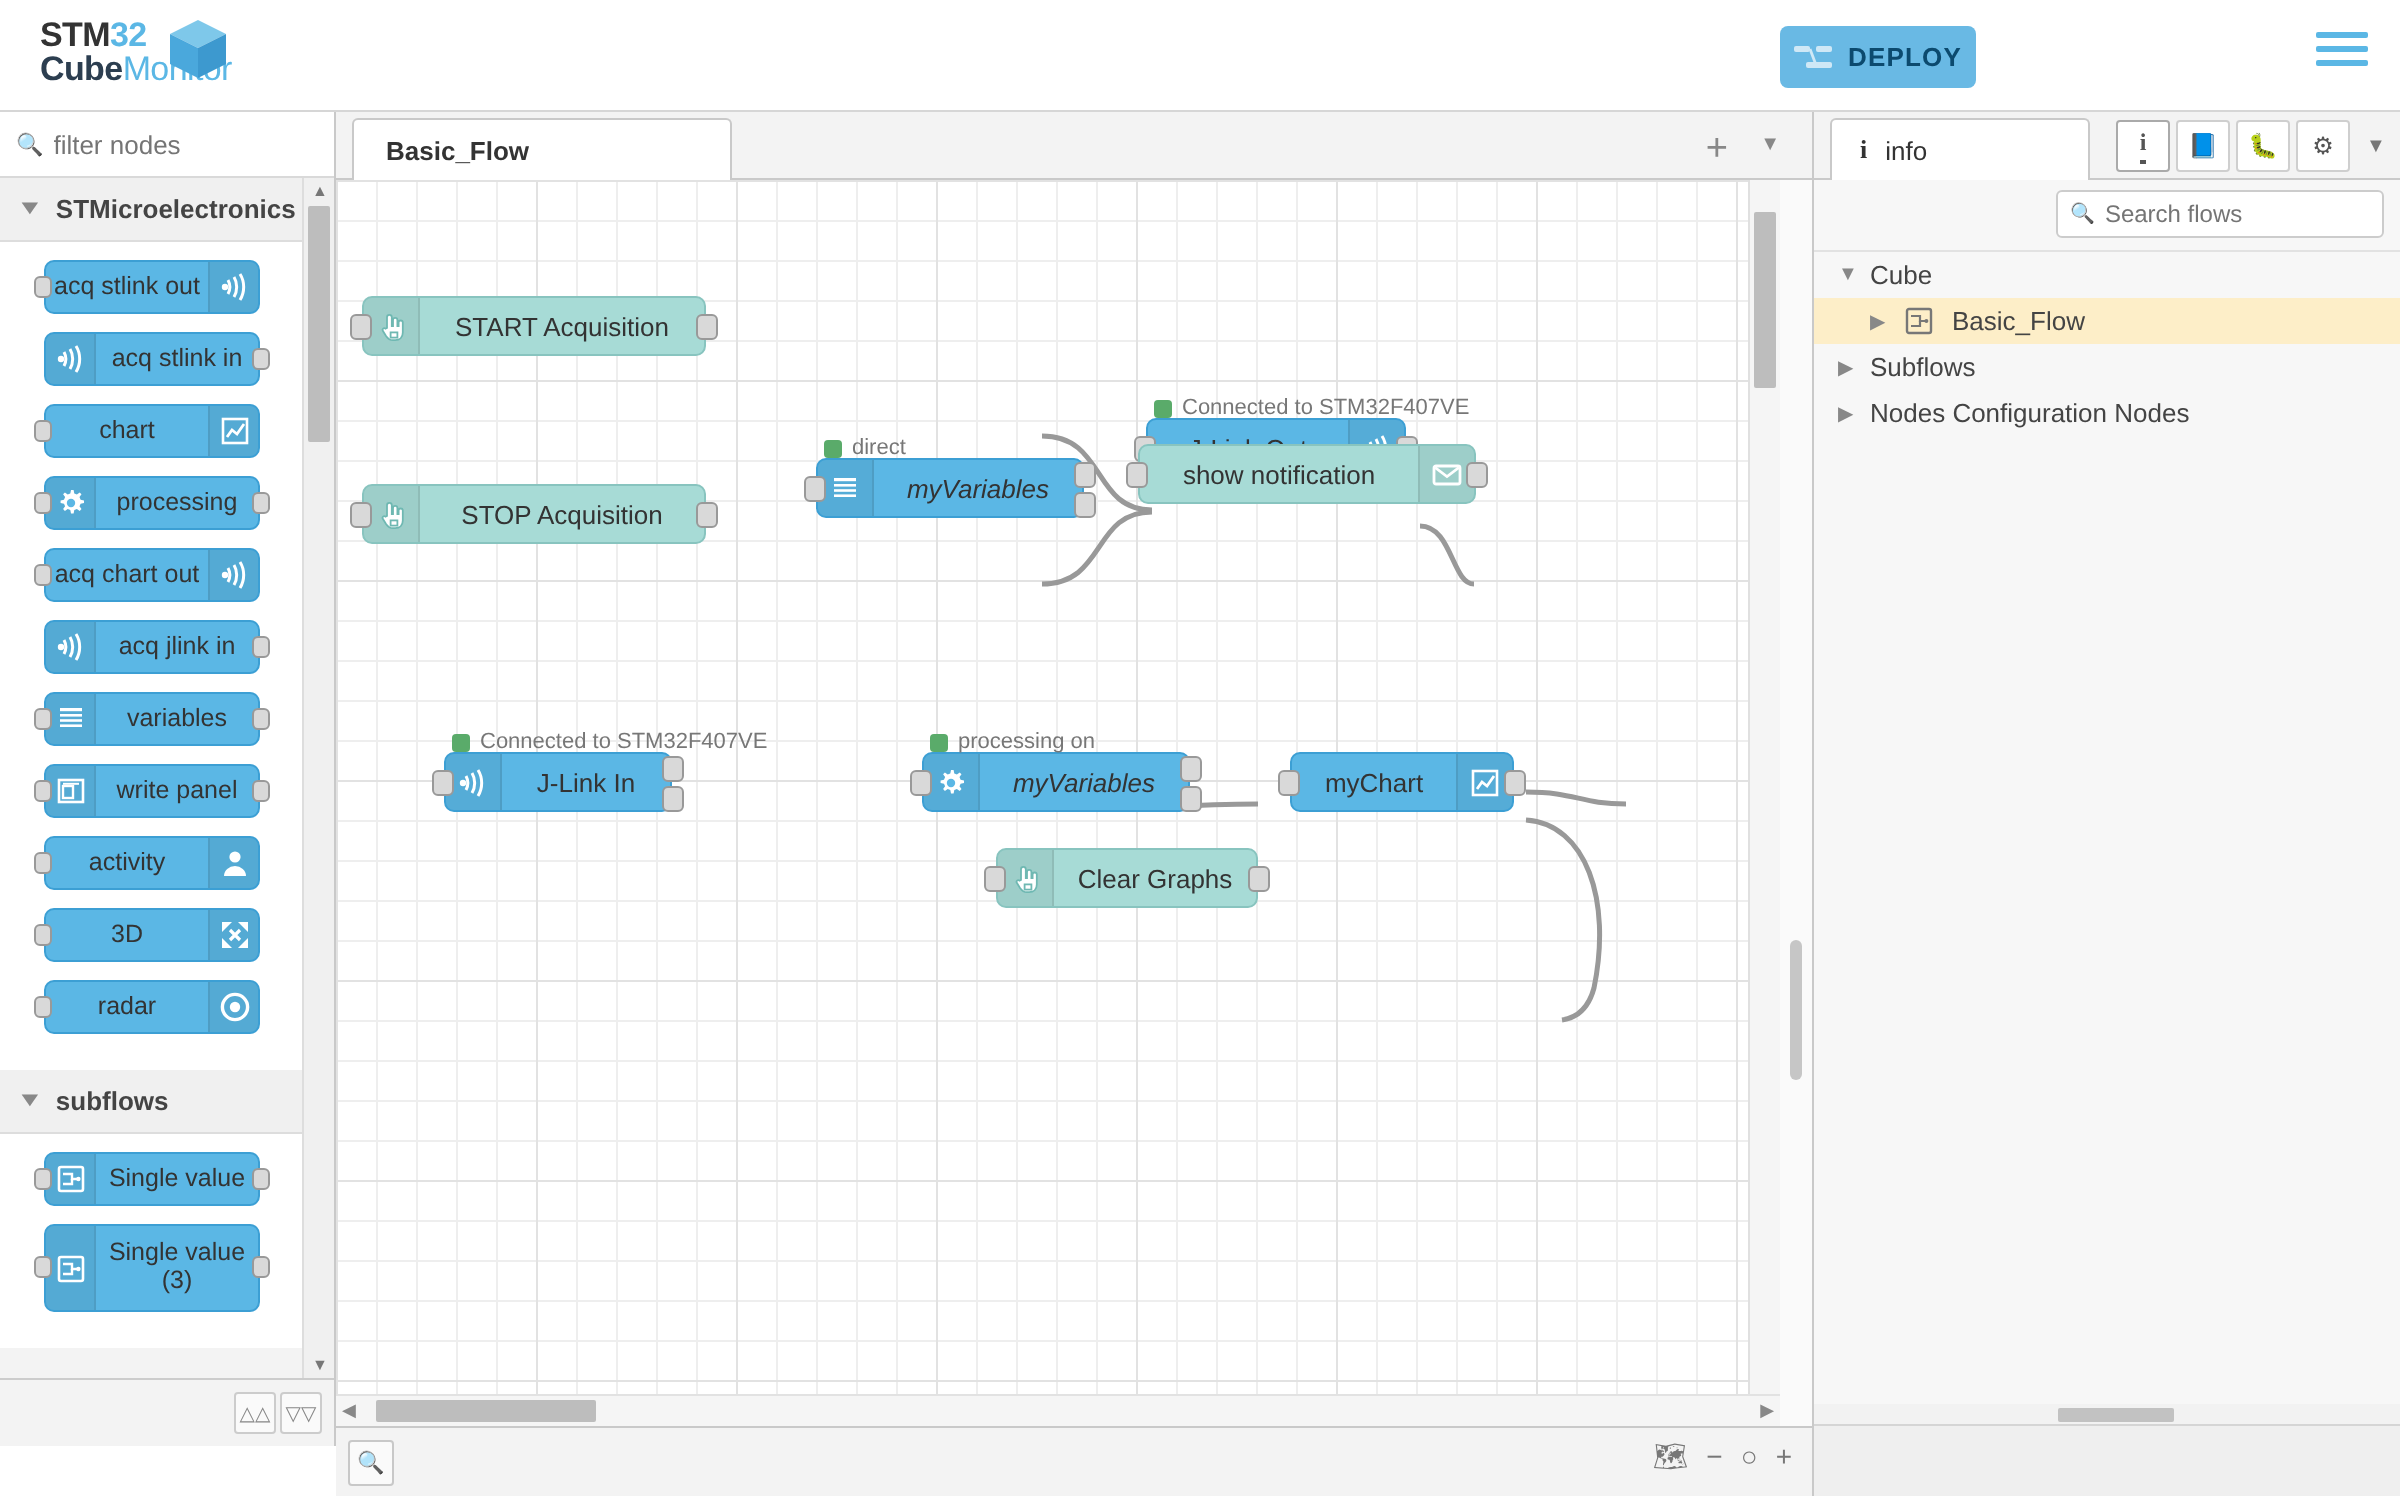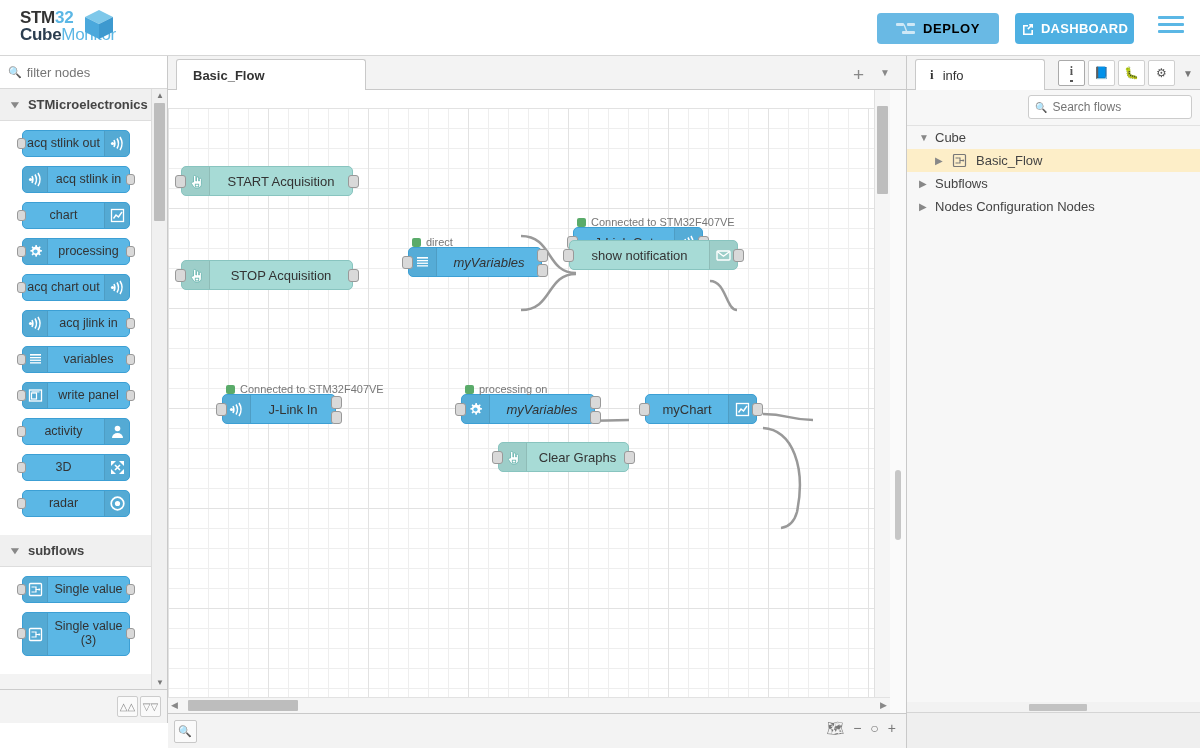--- a/index.html
+++ b/index.html
@@ -9,22 +9,22 @@
   
   .header { position:absolute; left:0; top:0; width:1200px; height:56px;
     background:#fff; border-bottom:1px solid #d6d6d6; }
   .logo { position:absolute; left:20px; top:8px; width:200px; height:44px; }
   .logo .l1 { font-size:17px; font-weight:bold; color:#5bb7e5; letter-spacing:-.3px;}
   .logo .l1 .s { color:#333; font-weight:bold;}
   .logo .l2 { font-size:17px; color:#5bb7e5; letter-spacing:-.3px; margin-top:-3px;}
   .logo .l2 b{ color:#2c3e50;}
   .cube { position:absolute; left:62px; top:0px; width:34px; height:34px;}
 
-  .btn-deploy { position:absolute; right:201px; top:13px; height:31px; width:122px;
-    background:#69b9e4; border:none; border-radius:4px; color:#000000;
+  .btn-deploy { position:absolute; right:212px; top:13px; height:31px; width:98px;
+    background:#69b9e4; border:none; border-radius:4px; color:#0c4a6e;
     font-size:13px; font-weight:bold; letter-spacing:.6px; cursor:default;
     display:flex; align-items:center; justify-content:center; gap:7px; }
   .btn-dash { position:absolute; right:66px; top:13px; height:31px; width:119px;
     background:#4eb0e2; border:none; border-radius:4px; color:#fff;
     font-size:13px; font-weight:bold; letter-spacing:.3px; cursor:pointer;
     display:flex; align-items:center; justify-content:center; gap:6px; }
   .hamburger { position:absolute; right:16px; top:16px; width:26px; height:22px; cursor:pointer;}
   .hamburger span { display:block; height:3px; background:#5bb7e5; border-radius:1px; margin-bottom:4px;}
 
   
@@ -74,21 +74,21 @@
   .center { position:absolute; left:168px; top:56px; width:738px; height:692px; background:#fff;}
   .tabbar { position:absolute; left:0; top:0; width:738px; height:34px;
     background:#f3f3f3; border-bottom:1px solid #c9c9c9;}
   .tab { position:absolute; left:8px; top:3px; height:31px; width:190px;
     background:#fff; border:1px solid #c9c9c9; border-bottom:none;
     border-radius:3px 3px 0 0; display:flex; align-items:center;
     padding-left:16px; font-size:13px; font-weight:bold; color:#333; cursor:pointer;}
   .tab-add { position:absolute; right:42px; top:8px; font-size:19px; color:#888; cursor:pointer;}
   .tab-menu{ position:absolute; right:16px; top:11px; font-size:10px; color:#888; cursor:pointer;}
 
-  .canvas { position:absolute; left:0; top:52px; width:722px; height:640px;
+  .canvas { position:absolute; left:0; top:34px; width:722px; height:640px;
     background-color:#fff; overflow:hidden;
     background-image:
       linear-gradient(to right, #eeeeee 1px, transparent 1px),
       linear-gradient(to bottom, #eeeeee 1px, transparent 1px);
     background-size:20px 20px; }
   .canvas .major { position:absolute; left:0; top:0; width:100%; height:100%;
     background-image:
       linear-gradient(to right, #e2e2e2 1px, transparent 1px),
       linear-gradient(to bottom, #e2e2e2 1px, transparent 1px);
     background-size:100px 100px; }
@@ -188,27 +188,20 @@
   </div>
   <button class="btn-deploy">
     <svg width="20" height="13" viewBox="0 0 20 13">
       <rect x="0" y="1" width="8" height="3" rx="1" fill="#cfe8f6"></rect>
       <rect x="11" y="1" width="8" height="3" rx="1" fill="#cfe8f6"></rect>
       <rect x="6" y="9" width="13" height="3" rx="1" fill="#cfe8f6"></rect>
       <path d="M8 2.5 L11 10.5" stroke="#cfe8f6" stroke-width="1.4" fill="none"></path>
     </svg>
     <span>DEPLOY</span>
   </button>
-  <button class="btn-dash">
-    <svg width="14" height="14" viewBox="0 0 14 14">
-      <path d="M2 3 h5 v1.6 H3.6 v6.8 h6.8 V8 H12 v5 H2 z" fill="#fff"></path>
-      <path d="M8.2 2 H12 v3.8 h-1.5 V4.6 L7.4 7.7 6.3 6.6 9.4 3.5 H8.2z" fill="#fff"></path>
-    </svg>
-    <span>DASHBOARD</span>
-  </button>
   <div class="hamburger">
     <span></span>
       <span></span>
       <span></span>
   </div>
 </div>
 
 <div class="palette">
   <div class="filter">
     <span class="fi">🔍</span>

